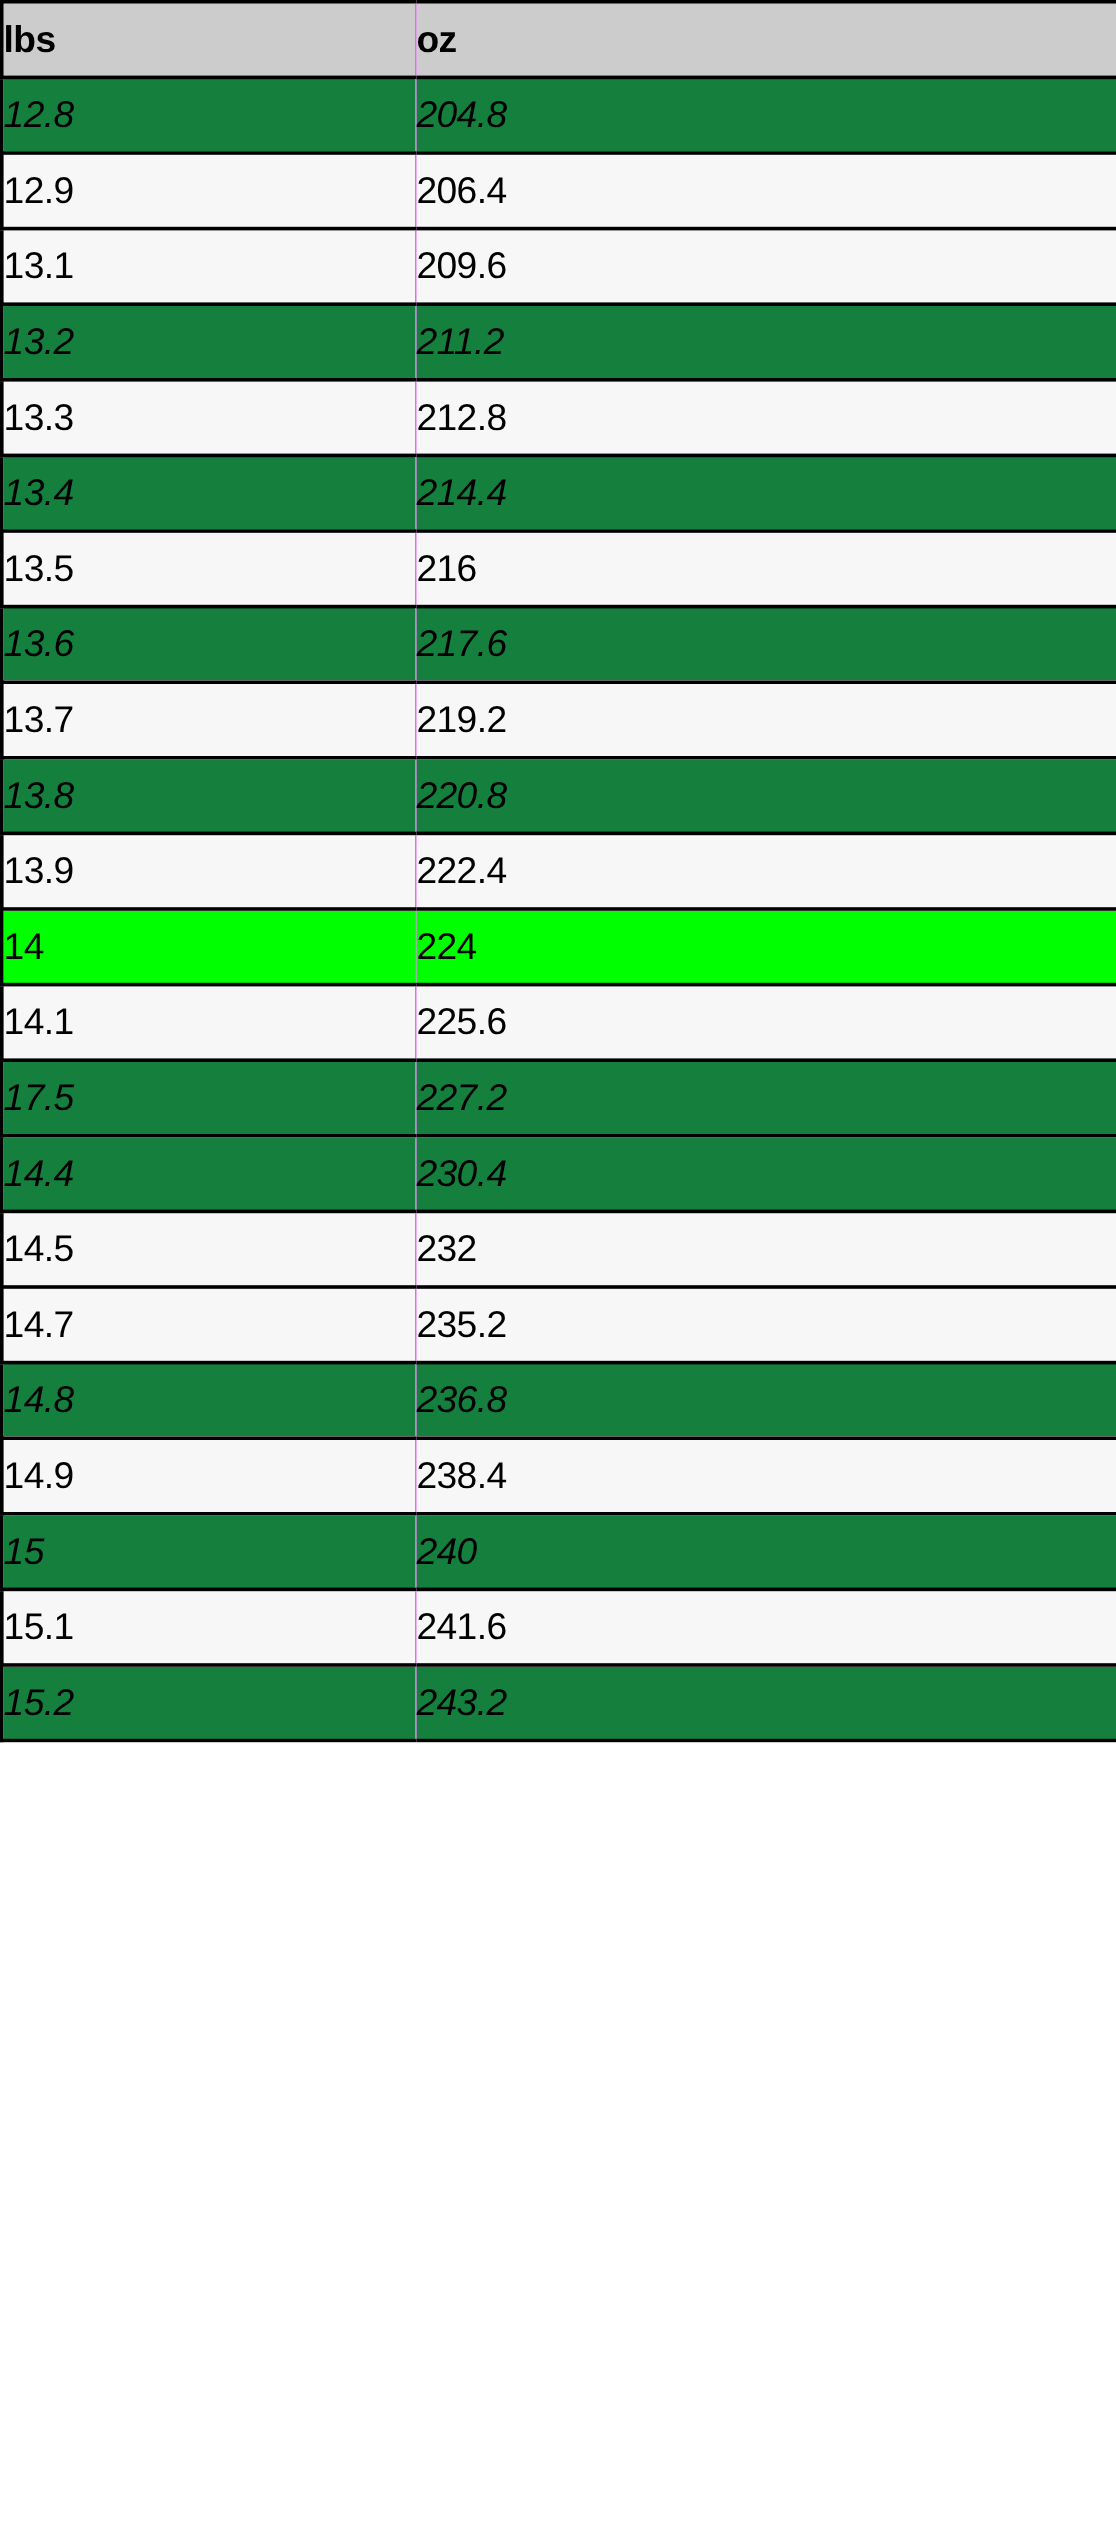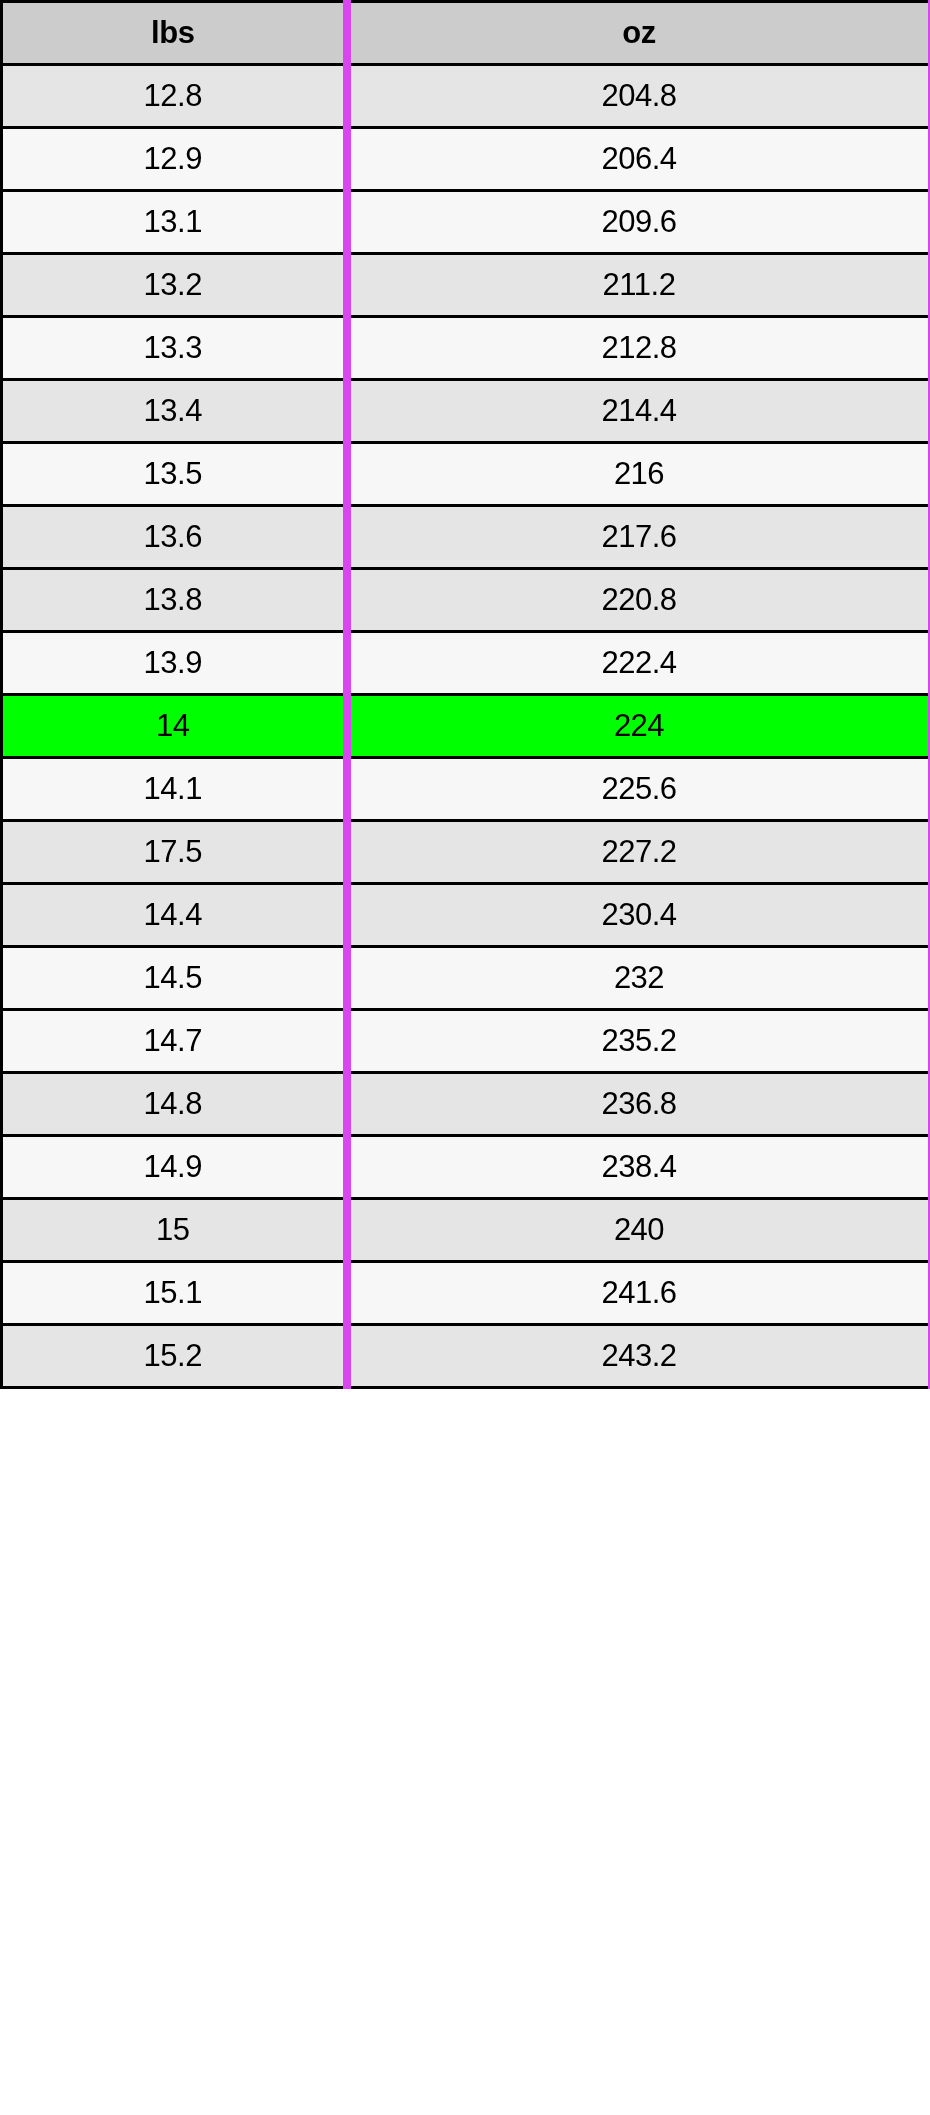--- a/index.html
+++ b/index.html
@@ -17,26 +17,26 @@
     table-layout: fixed;
   }
   #conversion-table col.col-lbs { width: 345px; }
   #conversion-table col.col-oz  { width: 585px; }
 
   #conversion-table th,
   #conversion-table td {
     height: 60px;
     margin: 0;
     padding: 0;
-    text-align: center;
+    text-align: left;
     vertical-align: middle;
     color: #000000;
     border-top: 3px solid #000000;
     border-bottom: 3px solid #000000;
-    border-right: 8px solid #d946ef;
+    border-right: 1px solid #d946ef;
     border-left: none;
     overflow: hidden;
     white-space: nowrap;
   }
   #conversion-table th:first-child,
   #conversion-table td:first-child {
     border-left: 3px solid #000000;
   }
 
   #conversion-table thead th {
@@ -46,21 +46,21 @@
     letter-spacing: -0.5px;
   }
 
   #conversion-table tbody td {
     font-weight: normal;
     font-size: 31px;
     letter-spacing: -0.5px;
   }
 
   
-  #conversion-table tbody tr.row-even td { background: #e5e5e5; }
+  #conversion-table tbody tr.row-even td { background: #15803d; font-style: italic; }
   #conversion-table tbody tr.row-odd  td { background: #f7f7f7; }
   
   #conversion-table tbody tr.row-highlight td { background: #00ff00; }
 </style>
 </head>
 <body>
 
 <table id="conversion-table">
   <colgroup>
     <col class="col-lbs">
@@ -98,20 +98,24 @@
         <td>13.4</td>
         <td>214.4</td>
       </tr>
       <tr class="row-odd">
         <td>13.5</td>
         <td>216</td>
       </tr>
       <tr class="row-even">
         <td>13.6</td>
         <td>217.6</td>
+      </tr>
+      <tr class="row-odd">
+        <td>13.7</td>
+        <td>219.2</td>
       </tr>
       <tr class="row-even">
         <td>13.8</td>
         <td>220.8</td>
       </tr>
       <tr class="row-odd">
         <td>13.9</td>
         <td>222.4</td>
       </tr>
       <tr class="row-highlight">

